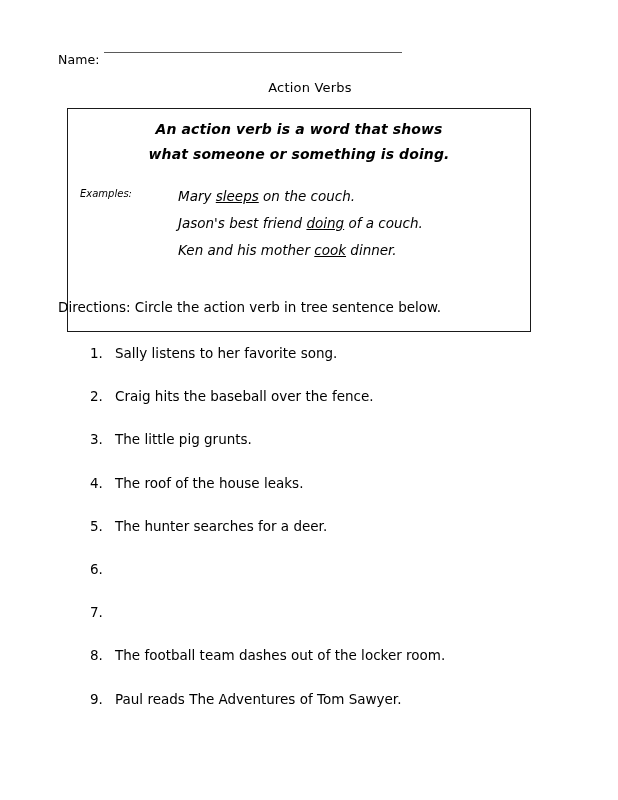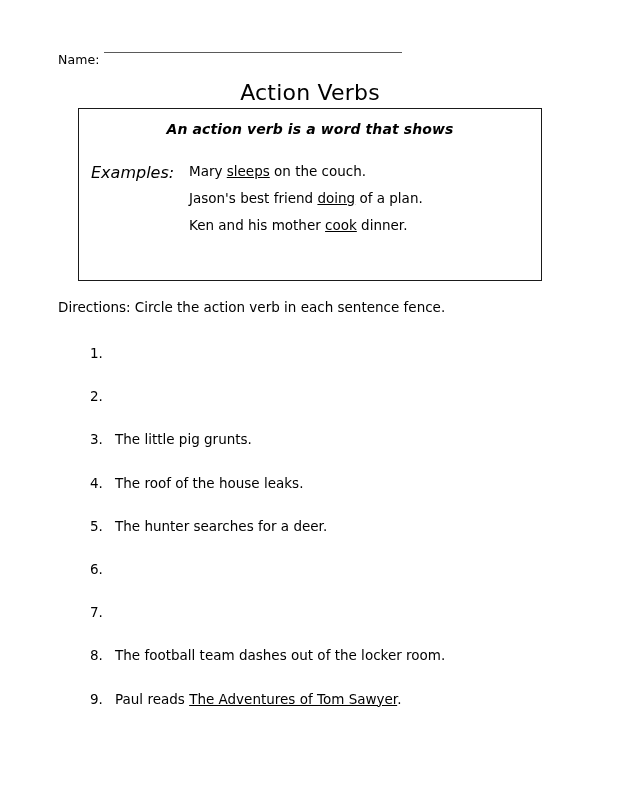--- a/index.html
+++ b/index.html
@@ -36,31 +36,31 @@
     border-bottom: 1.3px solid #5a5a5a;
   }
 
   
   .page-title {
     position: absolute;
     left: 78px;
     top: 80px;
     width: 464px;
     text-align: center;
-    font-size: 22px;
+    font-size: 13px;
     letter-spacing: 0.2px;
   }
 
   
   .def-box {
     position: absolute;
-    left: 78px;
+    left: 67px;
     top: 108px;
     width: 464px;
-    height: 173px;
+    height: 224px;
     border: 1.4px solid #1a1a1a;
     box-sizing: border-box;
   }
   .def-line {
     text-align: center;
     font-style: italic;
     font-weight: bold;
     font-size: 14px;
     letter-spacing: 0.1px;
   }
@@ -70,26 +70,27 @@
   .examples-wrap {
     margin-top: 26px;
     display: flex;
     align-items: flex-start;
   }
   .examples-label {
     width: 110px;
     padding-left: 12px;
     box-sizing: border-box;
     font-style: italic;
-    font-size: 16px;
+    font-size: 10px;
   }
   .examples-list {
     flex: 1;
   }
   .example-line {
+    font-style: italic;
     font-size: 13.5px;
     margin-bottom: 11px;
     white-space: nowrap;
   }
   .example-line:last-child { margin-bottom: 0; }
   .verb { text-decoration: underline; }
 
   
   .directions {
     position: absolute;
@@ -113,53 +114,56 @@
     font-size: 13.5px;
   }
   .q-num {
     width: 25px;
     flex: 0 0 25px;
     white-space: nowrap;
   }
   .q-text {
     white-space: nowrap;
   }
-  .title-underline { text-decoration: underline; }
+  .title-underline { }
 </style>
 </head>
 <body>
 
 <div class="name-row">
   <span class="name-label">Name:</span>
   <span class="name-rule"></span>
 </div>
 
 <div class="page-title">Action Verbs</div>
 
 <div class="def-box">
   <div class="def-line first">An action verb is a word that shows</div>
+  <div class="def-line second">what someone or something is doing.</div>
 
   <div class="examples-wrap">
     <div class="examples-label">Examples:</div>
     <div class="examples-list" id="examples-list">
         <div class="example-line"><span>Mary </span><span class="verb">sleeps</span><span> on the couch.</span></div>
-        <div class="example-line"><span>Jason's best friend </span><span class="verb">doing</span><span> of a plan.</span></div>
+        <div class="example-line"><span>Jason's best friend </span><span class="verb">doing</span><span> of a couch.</span></div>
         <div class="example-line"><span>Ken and his mother </span><span class="verb">cook</span><span> dinner.</span></div>
       </div>
   </div>
 </div>
 
-<div class="directions">Directions:  Circle the action verb in each sentence fence.</div>
+<div class="directions">Directions:  Circle the action verb in tree sentence below.</div>
 
 <div class="questions" id="questions-list">
     <div class="q-item">
       <span class="q-num">1.</span>
+      <span class="q-text">Sally listens to her favorite song.</span>
     </div>
     <div class="q-item">
       <span class="q-num">2.</span>
+      <span class="q-text">Craig hits the baseball over the fence.</span>
     </div>
     <div class="q-item">
       <span class="q-num">3.</span>
       <span class="q-text">The little pig grunts.</span>
     </div>
     <div class="q-item">
       <span class="q-num">4.</span>
       <span class="q-text">The roof of the house leaks.</span>
     </div>
     <div class="q-item">

